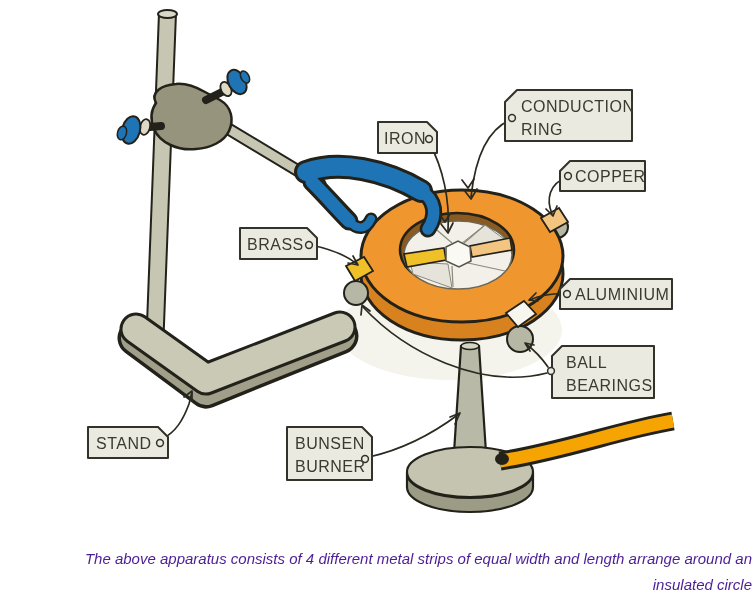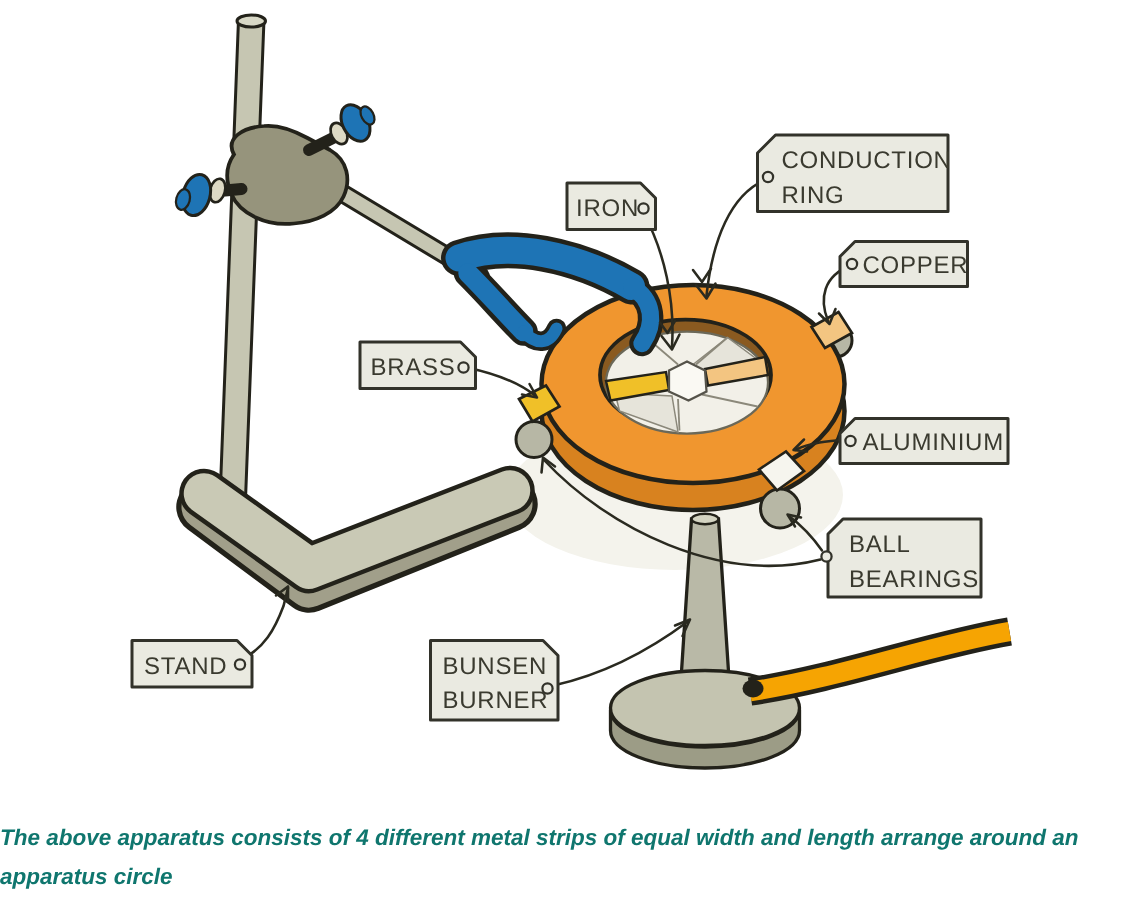--- a/index.html
+++ b/index.html
@@ -1,23 +1,23 @@
 <!DOCTYPE html>
 <html><head>
 <meta charset="utf-8">
 <style>
   html,body{margin:0;padding:0;background:#ffffff;}
   .stage{position:relative;width:752px;height:616px;background:#ffffff;overflow:hidden;
          font-family:"Liberation Sans",sans-serif;}
   svg{display:block;}
   .tag-text{font-family:"Liberation Sans","DejaVu Sans",sans-serif;font-size:16px;
             letter-spacing:.5px;fill:#3a3a2f;}
-  .caption{position:absolute;left:0;top:546px;width:752px;text-align:left;
+  .caption{position:absolute;left:0;top:546px;width:752px;text-align:right;
            font-family:"Liberation Sans","DejaVu Sans",sans-serif;
-           font-style:italic;font-weight:700;font-size:15px;line-height:26px;color:#0f766e;}
+           font-style:italic;font-weight:400;font-size:15px;line-height:26px;color:#4c1d95;}
 </style>
 </head>
 <body>
 
 <div class="stage">
 <svg width="752" height="546" viewBox="0 0 752 546">
 
   <ellipse cx="450" cy="330" rx="112" ry="50" fill="#f4f3ec"></ellipse>
 
   <g>
@@ -194,15 +194,15 @@
       <polygon points="287,427 362,427 372,437 372,480 287,480" fill="#eaeae1" stroke="#32322a" stroke-width="2" stroke-linejoin="round"></polygon>
       <circle cx="365" cy="459" r="3.4" fill="#eaeae1" stroke="#32322a" stroke-width="1.5"></circle>
       <text class="tag-text" x="295" y="449">BUNSEN</text>
       <text class="tag-text" x="295" y="472">BURNER</text>
     </g>
   </g>
 </svg>
 
 <div class="caption">
   <div>The above apparatus consists of 4 different metal strips of equal width and length arrange around an</div>
-  <div>apparatus circle</div>
+  <div>insulated circle</div>
 </div>
 </div>
 
 </body></html>

